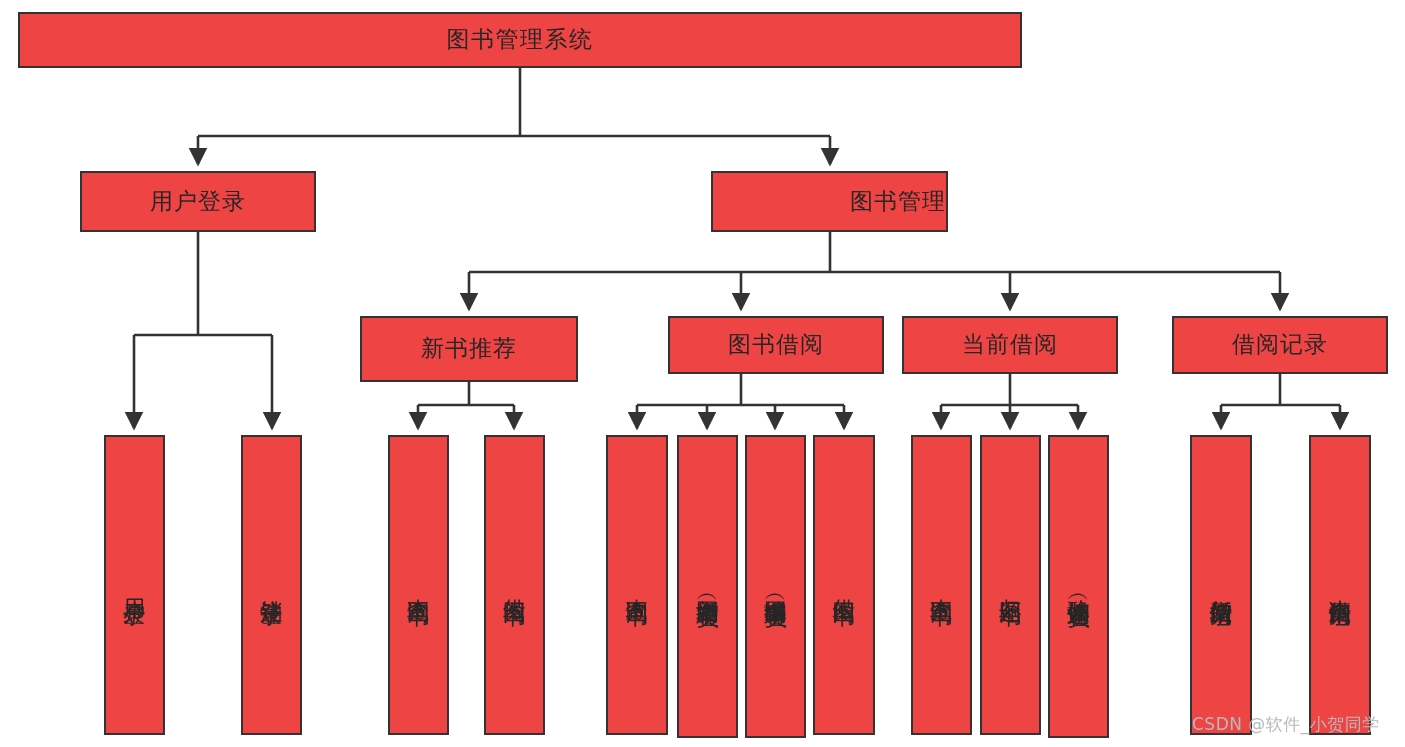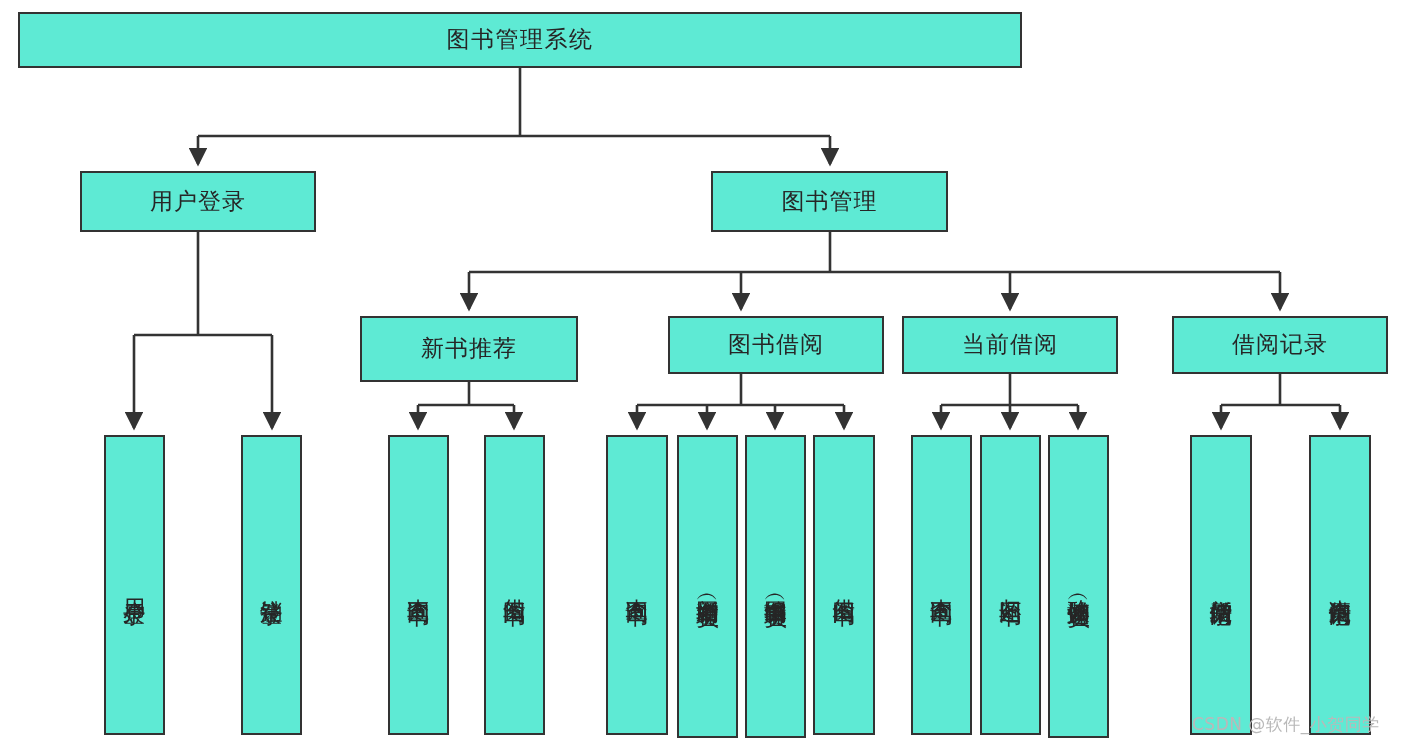--- a/index.html
+++ b/index.html
@@ -29,21 +29,21 @@
     left: 0;
     top: 0;
     width: 1405px;
     height: 747px;
     pointer-events: none;
   }
 
   .node {
     position: absolute;
     box-sizing: border-box;
-    background: #5eead4;
+    background: #ef4444;
     border: 2.5px solid #333333;
     display: flex;
     align-items: center;
     justify-content: center;
   }
 
   .node-h .label {
     font-size: 23px;
     line-height: 1.1;
     letter-spacing: 1px;
@@ -141,21 +141,21 @@
     </g>
   </svg>
 
   <div class="node node-h node-root" style="left:18px; top:12px; width:1004px; height:56px;">
     <span class="label">图书管理系统</span>
   </div>
 
   <div class="node node-h" style="left:80px; top:171px; width:236px; height:61px;">
     <span class="label">用户登录</span>
   </div>
-  <div class="node node-h" style="left:711px; top:171px; width:237px; height:61px;">
+  <div class="node node-h" style="left:711px; top:171px; width:237px; height:61px;justify-content:flex-end;">
     <span class="label">图书管理</span>
   </div>
 
   <div class="node node-h" style="left:360px; top:316px; width:218px; height:66px;">
     <span class="label">新书推荐</span>
   </div>
   <div class="node node-h" style="left:668px; top:316px; width:216px; height:58px;">
     <span class="label">图书借阅</span>
   </div>
   <div class="node node-h" style="left:902px; top:316px; width:216px; height:58px;">

